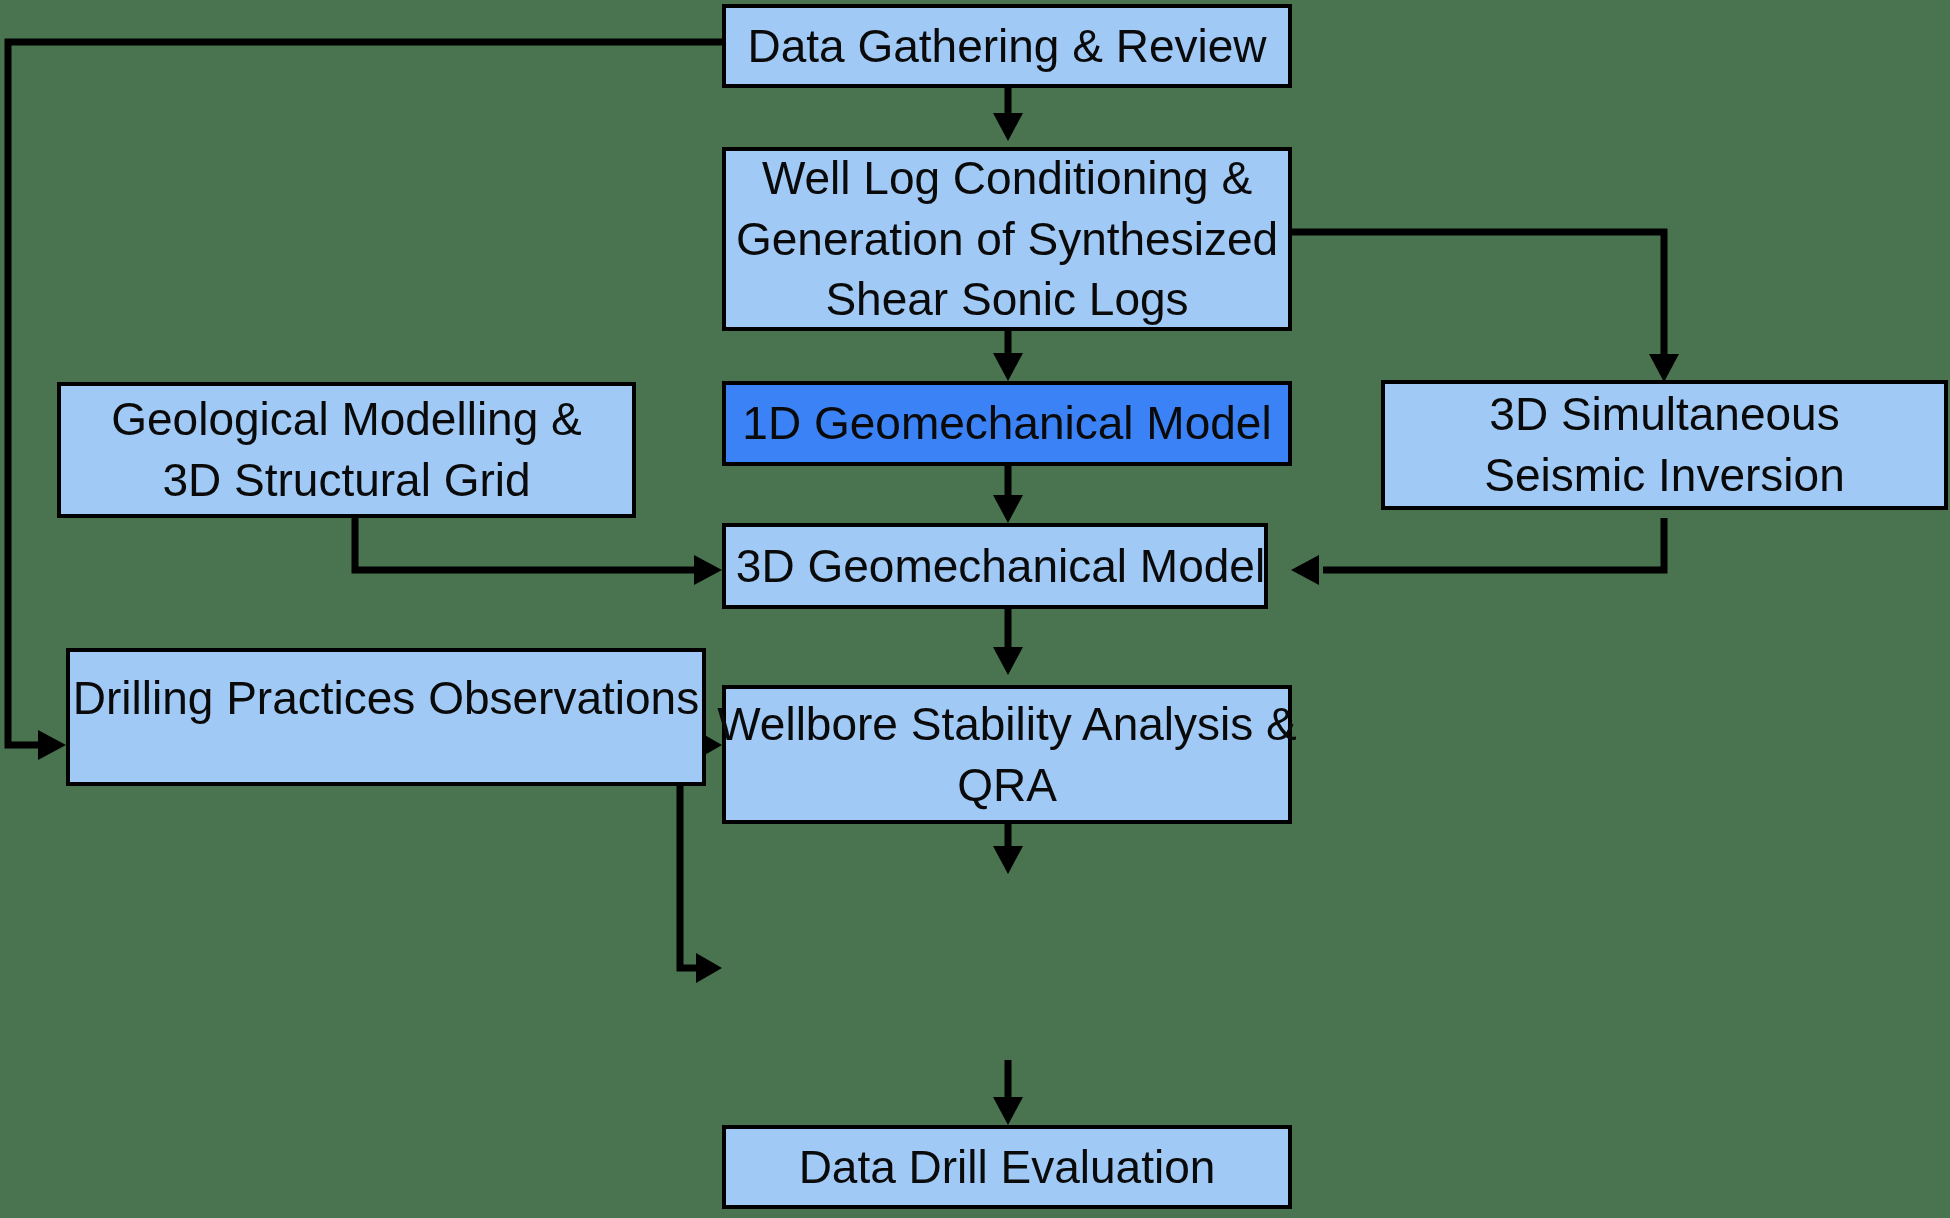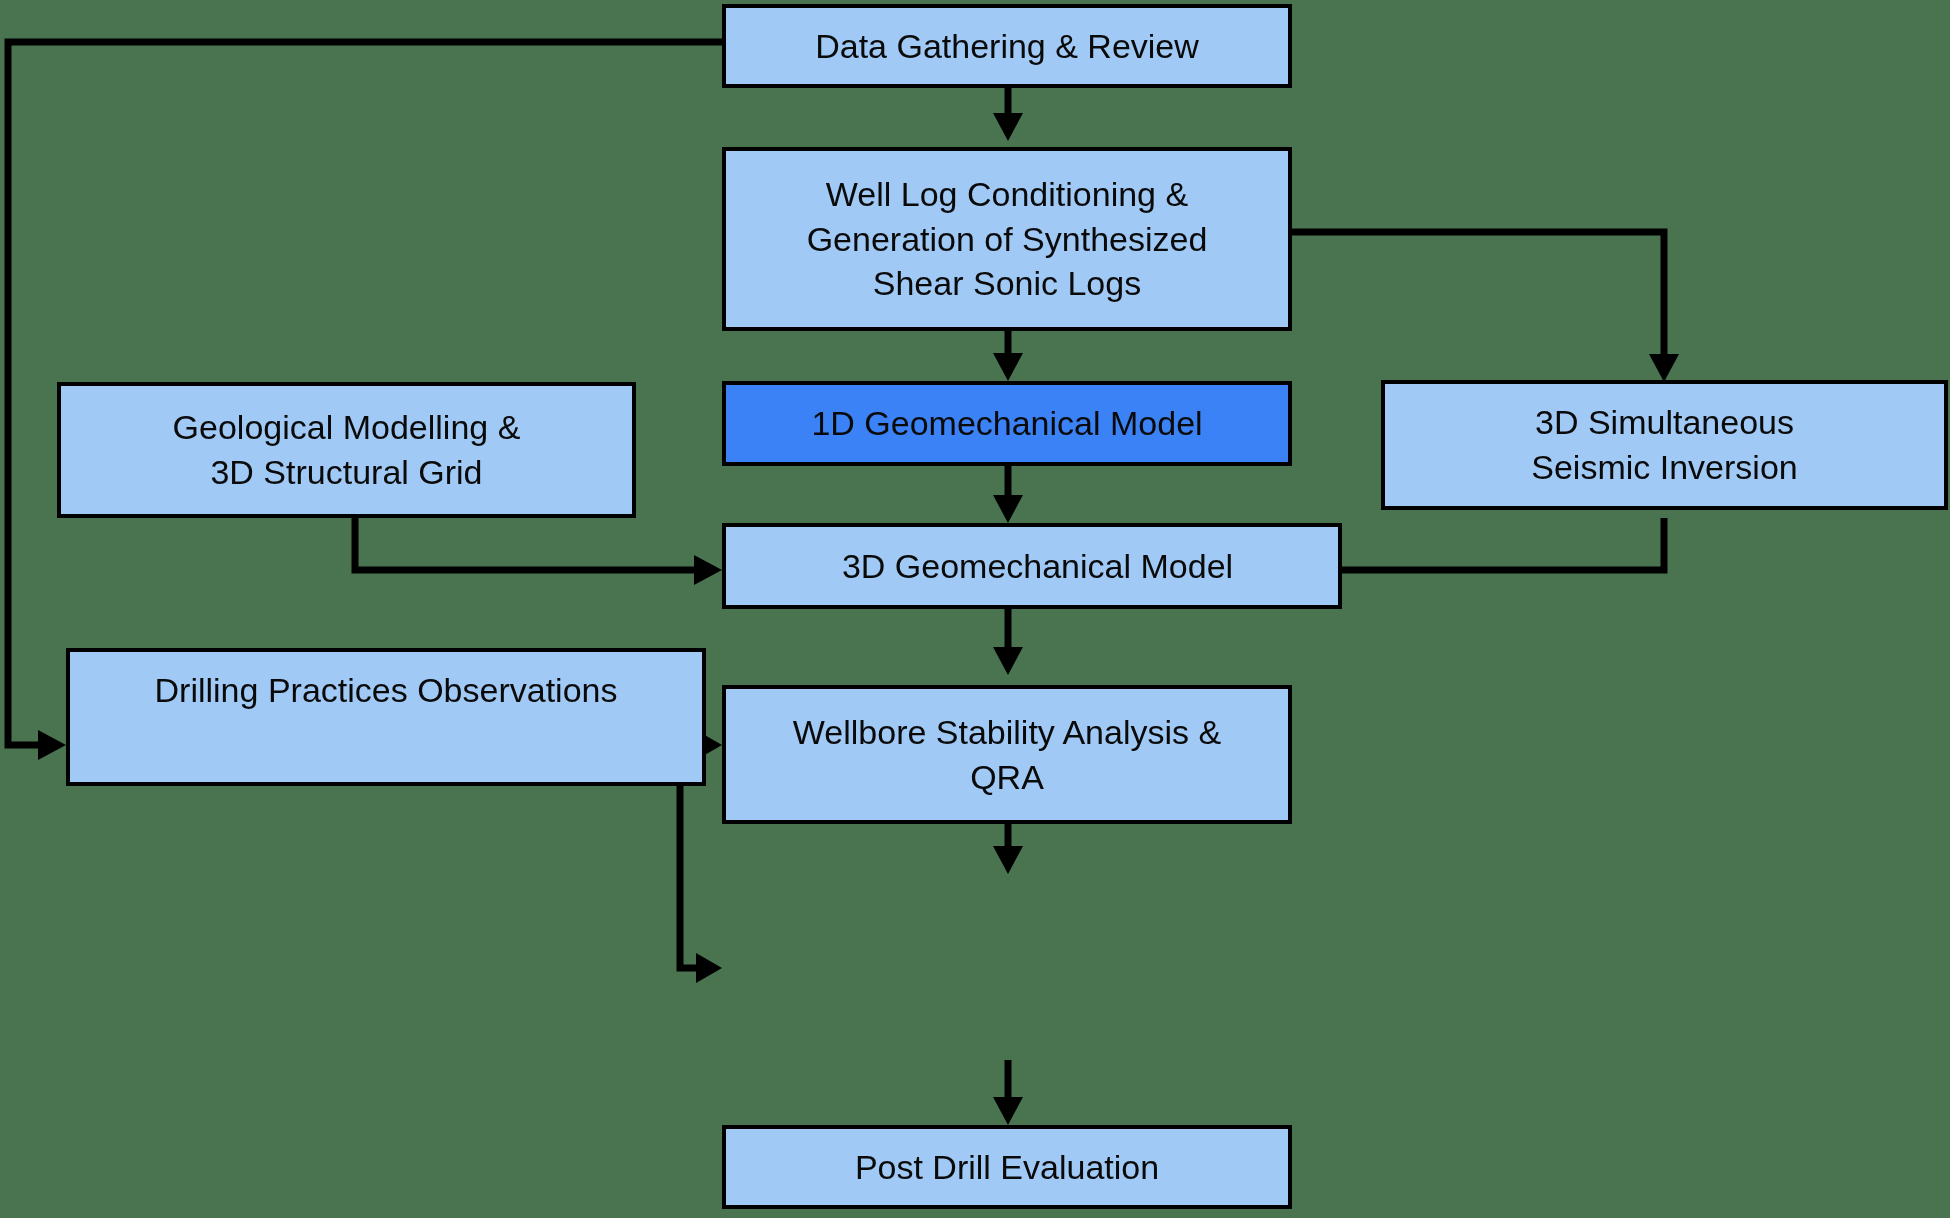--- a/index.html
+++ b/index.html
@@ -34,32 +34,32 @@
   .node {
     position: absolute;
     box-sizing: border-box;
     border: 4px solid #000000;
     background: #A0C9F5;
     color: #0a0a0a;
     display: flex;
     align-items: center;
     justify-content: center;
     text-align: center;
-    font-size: 34px;
+    font-size: 46px;
     line-height: 1.32;
     white-space: pre;
   }
   .node.orange { background: #3b82f6; }
   
   #n0 { left: 722px;  top: 4px;    width: 570px; height: 84px;  }
   #n1 { left: 722px;  top: 141px;  width: 570px; height: 184px; margin-top: 6px; }
   #n2 { left: 722px;  top: 381px;  width: 570px; height: 85px;  }
   #n3 { left: 57px;   top: 382px;  width: 579px; height: 136px; }
   #n4 { left: 1381px; top: 380px;  width: 567px; height: 130px; }
-  #n5 { left: 722px;  top: 523px;  width: 620px; height: 86px; padding-left: 11px;  }
+  #n5 { left: 722px;  top: 523px;  width: 546px; height: 86px; padding-left: 11px;  }
   #n6 { left: 66px;   top: 648px;  width: 640px; height: 138px;
         align-items: flex-start; padding-top: 16px; }
   #n7 { left: 722px;  top: 685px;  width: 570px; height: 139px; }
   #n8 { left: 722px;  top: 874px;  width: 570px; height: 188px; }
   #n9 { left: 722px;  top: 1125px; width: 570px; height: 84px;  }
 </style>
 </head>
 <body>
 
 <div id="stage">
@@ -142,15 +142,15 @@
 Seismic Inversion</div>
 
   <div class="node" id="n5">3D Geomechanical Model</div>
 
   <div class="node" id="n6">Drilling Practices Observations</div>
 
   <div class="node" id="n7">Wellbore Stability Analysis &amp;
 QRA</div>
 
 
-  <div class="node" id="n9">Post Drill Evaluation</div>
+  <div class="node" id="n9">Data Drill Evaluation</div>
 
 </div>
 
 </body></html>

